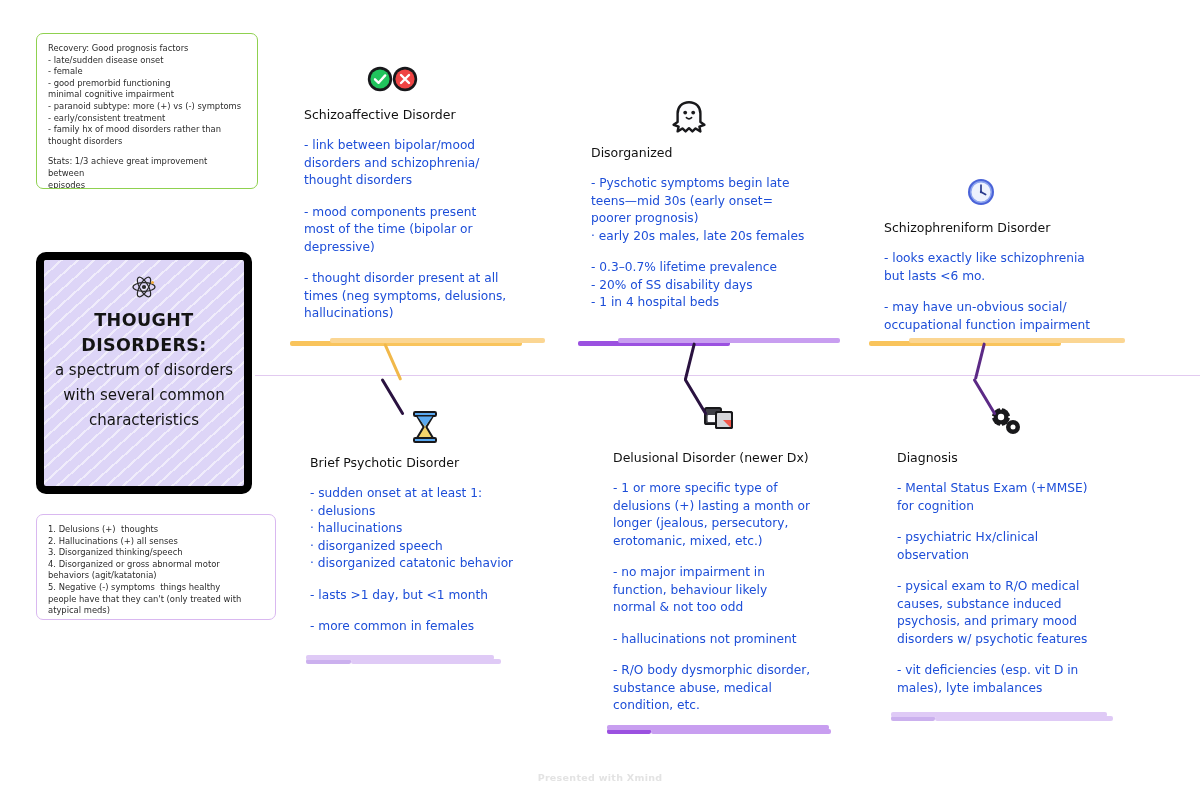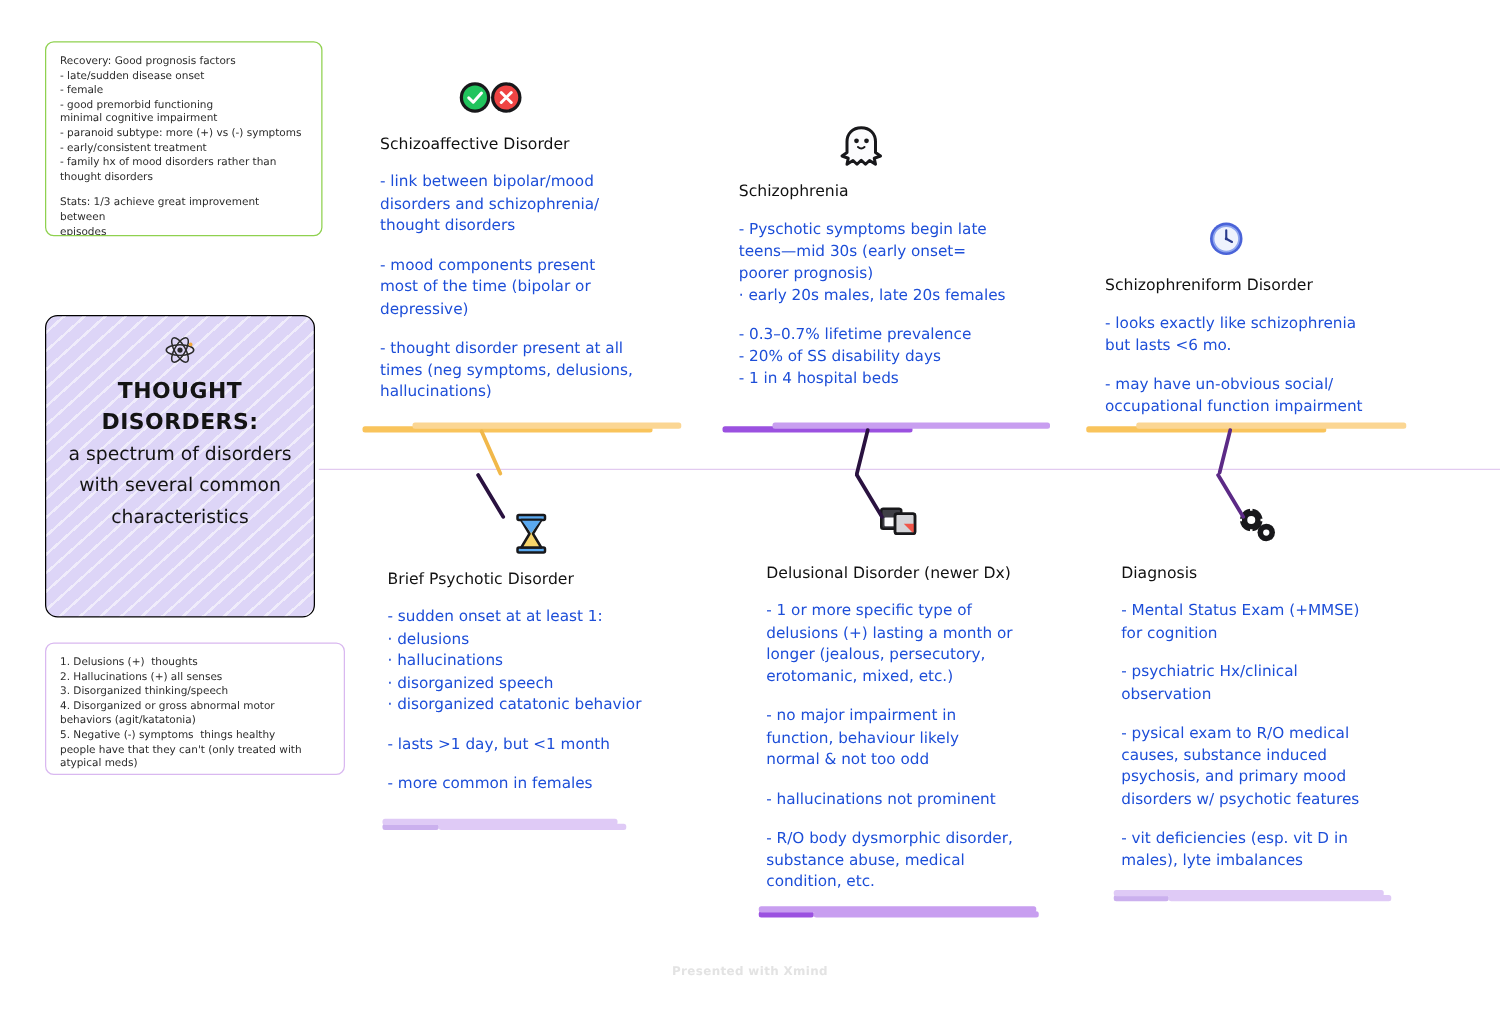--- a/index.html
+++ b/index.html
@@ -34,21 +34,21 @@
     background: #e2caf0;
   }
 
   
   .central {
     position: absolute;
     left: 36px;
     top: 252px;
     width: 216px;
     height: 242px;
-    border: 1px solid #000000;
+    border: 8px solid #000000;
     border-radius: 10px;
     background: #ddd5f7;
     box-sizing: border-box;
     display: flex;
     flex-direction: column;
     align-items: center;
     justify-content: flex-start;
     padding-top: 14px;
     overflow: hidden;
   }
@@ -276,21 +276,21 @@
 
   <div class="branch" style="left:591px; top:100px; width:236px;">
     <div class="branch-icon" style="text-align:left; padding-left:80px;">
       <svg class="icon-svg" width="36" height="34" viewBox="0 0 36 34" aria-hidden="true">
         <path d="M18 2.2 C11 2.2 6.6 7 6.6 13.4 L6.6 22 L2.6 24.8 L7.6 26.6 L6.6 31.4 L11.4 28.4 L14.6 31.4 L18 28.2 L21.4 31.4 L24.6 28.4 L29.4 31.4 L28.4 26.6 L33.4 24.8 L29.4 22 L29.4 13.4 C29.4 7 25 2.2 18 2.2 Z" fill="#fbfbfd" stroke="#18181b" stroke-width="2.4" stroke-linejoin="round"></path>
         <circle cx="14.2" cy="12.6" r="1.9" fill="#18181b"></circle>
         <circle cx="22.2" cy="12.6" r="1.9" fill="#18181b"></circle>
         <path d="M15.4 17.6 Q18 20 20.6 17.6" fill="none" stroke="#18181b" stroke-width="1.6" stroke-linecap="round"></path>
       </svg>
     </div>
-    <div class="branch-title">Schizophrenia</div>
+    <div class="branch-title">Disorganized</div>
     <div class="branch-body">
       <p>- Pyschotic symptoms begin late
 teens—mid 30s (early onset=
 poorer prognosis)
 · early 20s males, late 20s females</p>
       <p>- 0.3–0.7% lifetime prevalence
 - 20% of SS disability days
 - 1 in 4 hospital beds</p>
     </div>
   </div>

